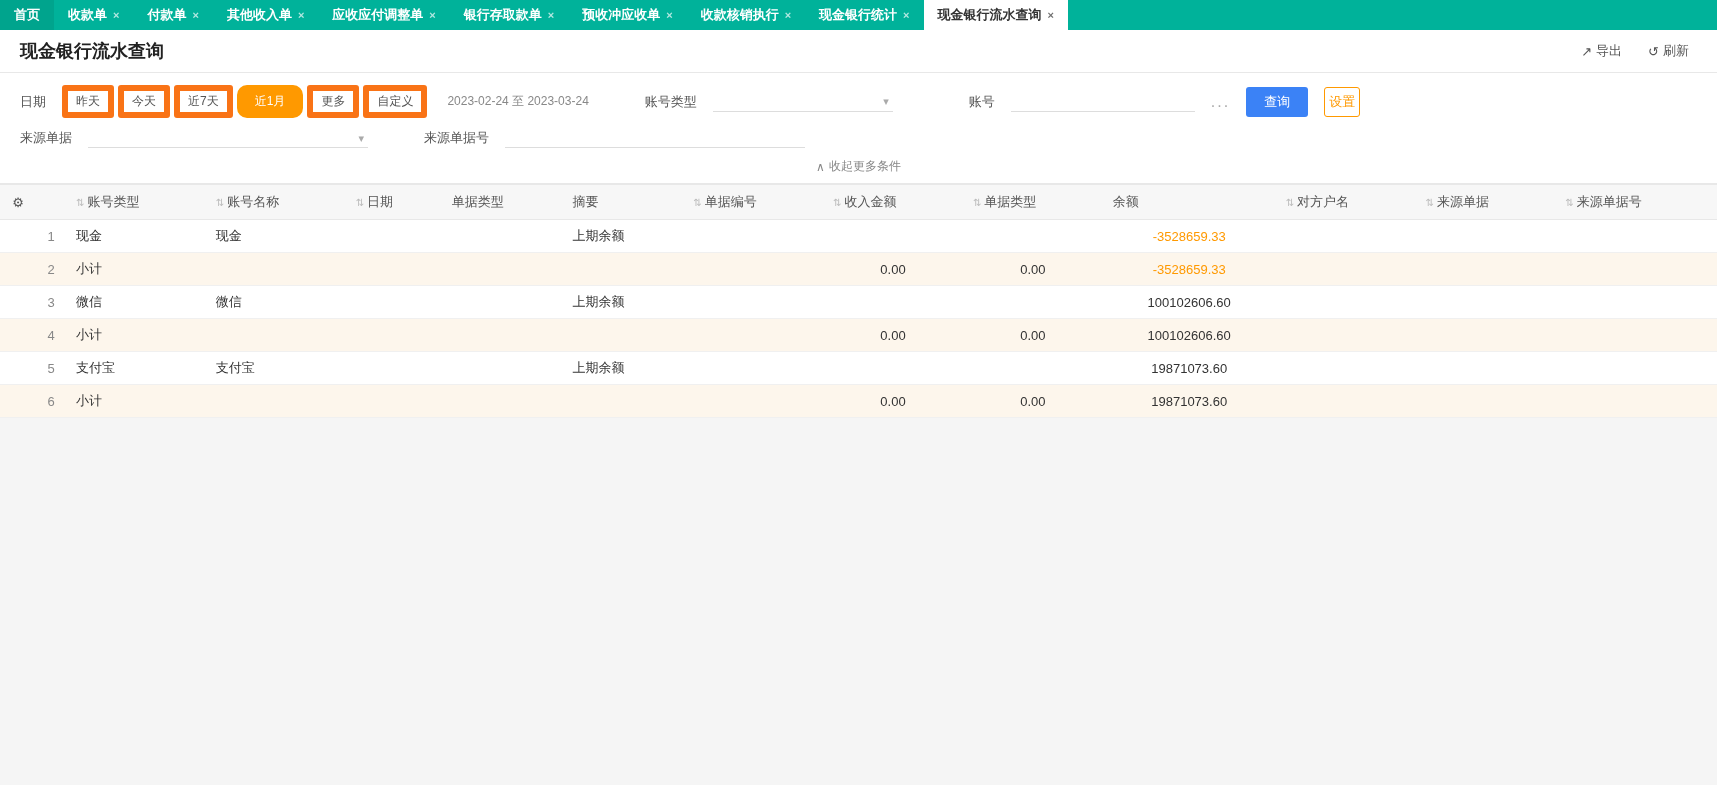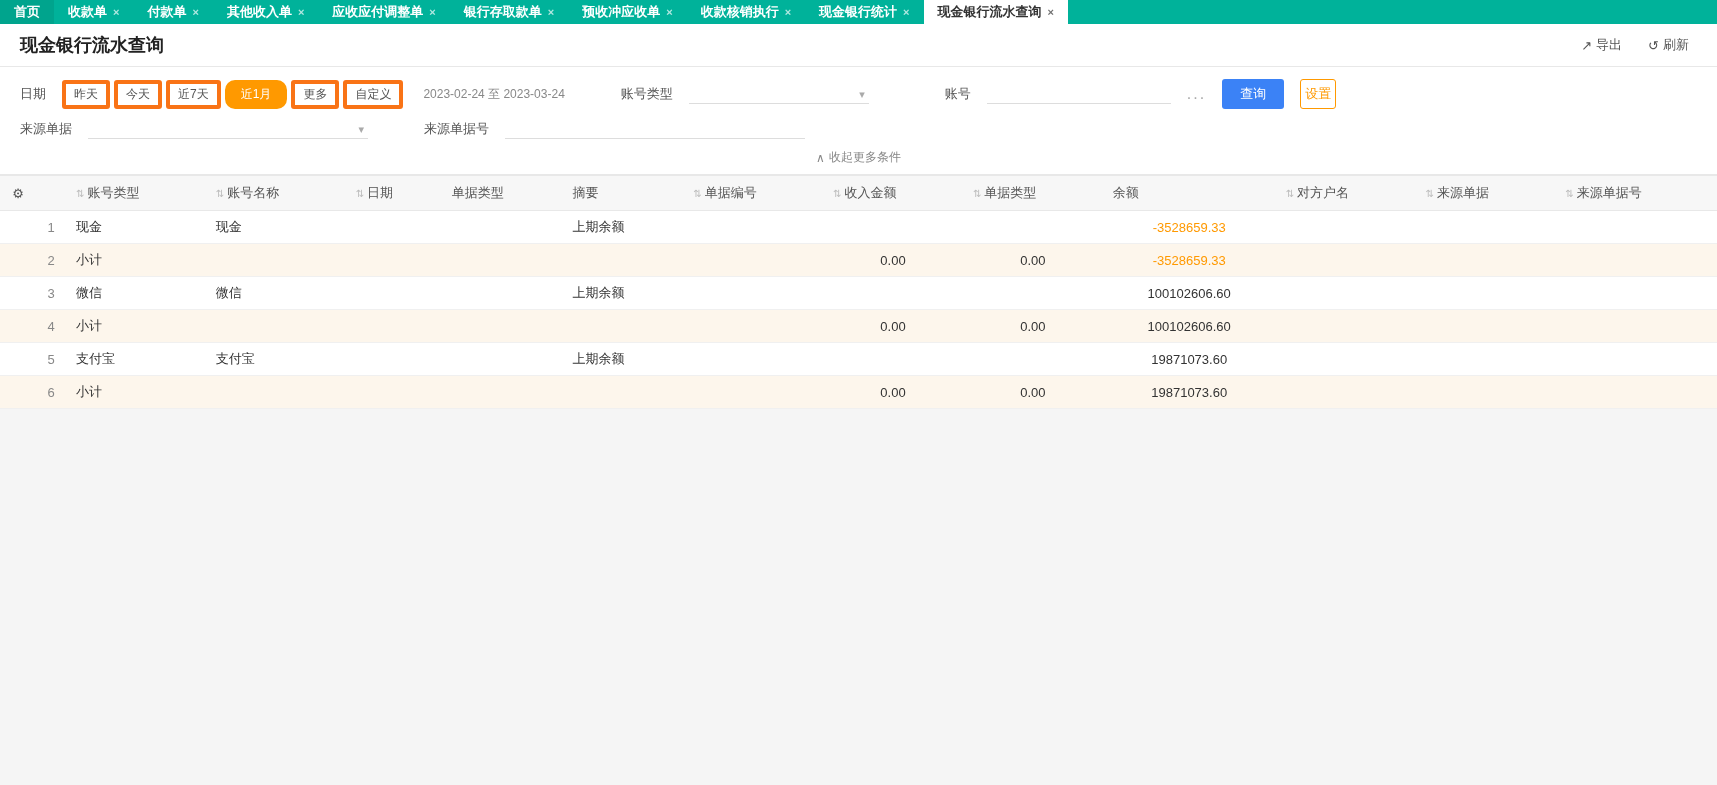--- a/index.html
+++ b/index.html
@@ -3,21 +3,21 @@
   <meta charset="utf-8">
   <style>
     * { box-sizing: border-box; margin: 0; padding: 0; }
     body { font-family: "Microsoft YaHei", Arial, sans-serif; font-size: 13px; background: #f5f5f5; color: #333; }
 
     
     .top-nav {
       background: #00b29a;
       display: flex;
       align-items: center;
-      height: 24px;
+      height: 30px;
       padding: 0 0;
       overflow: hidden;
     }
     .nav-item {
       color: #fff;
       padding: 0 14px;
       height: 100%;
       display: flex;
       align-items: center;
       font-size: 13px;
@@ -84,21 +84,21 @@
       font-size: 13px;
       white-space: nowrap;
     }
     .date-quick-btns {
       display: flex;
       align-items: center;
       gap: 4px;
     }
     .date-btn {
       padding: 2px 8px;
-      border: 4px solid #f97316;
+      border: 6px solid #f97316;
       border-radius: 3px;
       cursor: pointer;
       font-size: 12px;
       background: #fff;
       color: #555;
     }
     .date-btn.active {
       background: #ff9900;
       color: #fff;
       border-color: #ff9900;

